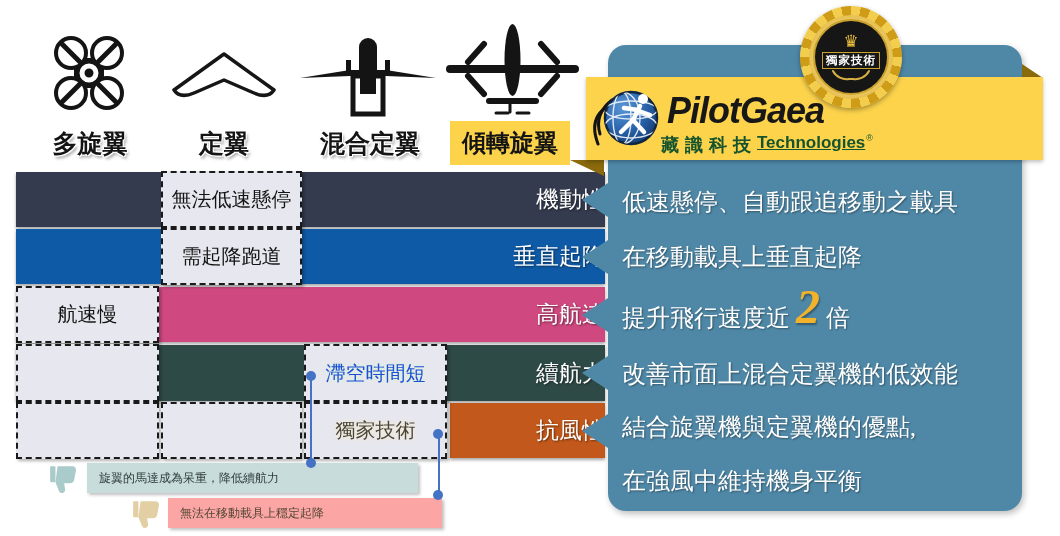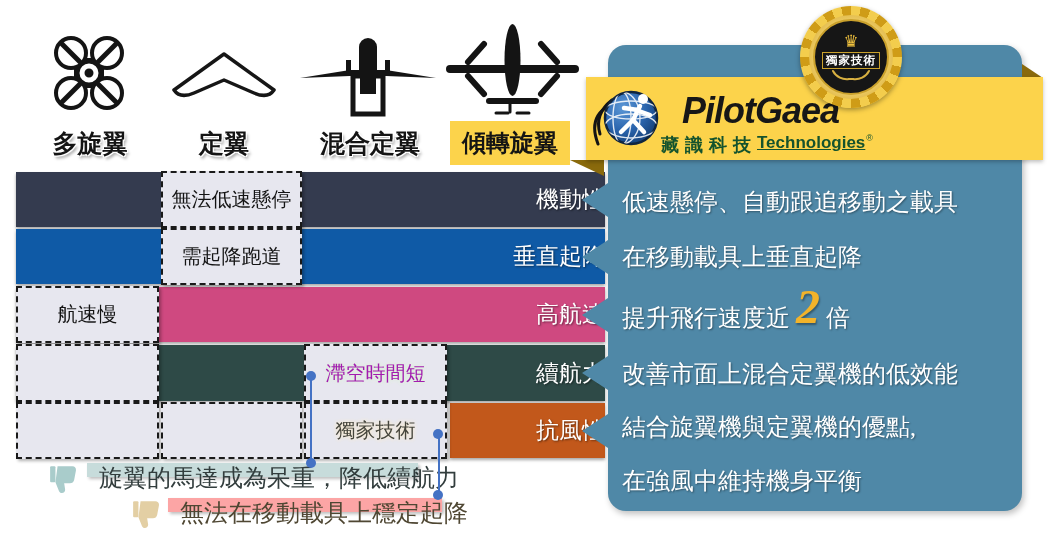--- a/index.html
+++ b/index.html
@@ -18,41 +18,41 @@
   .rowbar.r1{top:172px;height:55px;background:#343b4f;}
   .rowbar.r2{top:229px;height:55px;background:#0f5aa6;}
   .rowbar.r3{top:287px;height:55px;background:#cf4980;}
   .rowbar.r4{top:345px;height:56px;background:#2e4a47;}
   .rowbar.r5{left:450px;width:155px;top:403px;height:55px;background:#c2581b;}
   .rowlabel{left:450px;width:155px;color:#fff;font-size:23px;text-align:right;z-index:2;
     text-shadow:1px 1px 2px rgba(0,0,0,.5);}
   .cellbox{background:#e7e7ef;border:2px dashed #1a1a1a;box-sizing:border-box;z-index:2;
     display:flex;align-items:center;justify-content:center;font-size:20px;color:#141414;
     box-shadow:2px 2px 3px rgba(0,0,0,.3);}
-  .cellbox.green-text{color:#a21caf;text-shadow:0 0 4px #dcf2d6,0 0 4px #dcf2d6;}
+  .cellbox.green-text{color:#1d4ed8;text-shadow:0 0 4px #dcf2d6,0 0 4px #dcf2d6;}
   .cellbox.cream-glow{color:#45453c;text-shadow:0 0 4px #f7ead0,0 0 4px #f7ead0;}
   .row-arrow{width:0;height:0;border-top:17px solid transparent;border-bottom:17px solid transparent;
     border-right:26px solid #4f88a7;left:582px;z-index:3;}
 
   
   .panel{left:608px;top:45px;width:414px;height:466px;background:#4f88a7;border-radius:18px;z-index:1;
     box-shadow:2px 3px 6px rgba(0,0,0,.25);}
   .panel-line{left:622px;width:396px;color:#fff;font-size:24px;z-index:2;
     font-family:"Liberation Serif","DejaVu Serif",serif;text-shadow:1px 1px 2px rgba(0,0,0,.4);}
   .speed-line{display:flex;align-items:flex-end;height:52px;}
   .big-num{font-size:48px;font-style:italic;font-weight:bold;color:#f2b32a;padding:0 6px;
     font-family:"Liberation Serif","DejaVu Serif",serif;text-shadow:1px 2px 2px rgba(0,0,0,.35);}
 
   
   .banner{left:586px;top:77px;width:457px;height:83px;background:#fcd34b;z-index:4;
     box-shadow:0 2px 4px rgba(0,0,0,.25);}
   .fold{background:#8a6a0c;z-index:3;}
   .fold-left{left:570px;top:160px;width:34px;height:16px;clip-path:polygon(0 0,100% 0,100% 100%);}
   .fold-right{left:1022px;top:64px;width:21px;height:14px;clip-path:polygon(0 0,100% 100%,0 100%);}
-  .brand-name{left:682px;top:90px;font-size:36px;font-weight:bold;font-style:italic;color:#171717;
+  .brand-name{left:667px;top:90px;font-size:36px;font-weight:bold;font-style:italic;color:#171717;
     letter-spacing:-1px;z-index:5;text-align:center;}
   .brand-sub{left:661px;top:133px;z-index:5;color:#14532d;display:flex;align-items:flex-start;}
   .brand-sub-zh{font-size:18px;font-weight:bold;letter-spacing:6px;}
   .brand-sub-en{font-size:17px;font-weight:bold;text-decoration:underline;}
   .brand-reg{font-size:9px;margin-left:1px;}
 
   
   .badge{left:800px;top:6px;width:102px;height:102px;z-index:6;}
   .badge-burst{position:absolute;inset:0;border-radius:50%;
     background:repeating-conic-gradient(#f3cd4d 0 11.25deg,#cf9c17 11.25deg 22.5deg);
@@ -60,21 +60,21 @@
   .badge-ring{position:absolute;inset:9px;border-radius:50%;
     background:radial-gradient(circle,#f8e08a 40%,#d3a01c 100%);}
   .badge-core{position:absolute;inset:13px;border-radius:50%;background:#161616;
     border:2px solid #caa12c;box-sizing:border-box;display:flex;flex-direction:column;
     align-items:center;justify-content:center;}
   .badge-crown{color:#f0c23e;font-size:17px;line-height:1;}
   .badge-label{color:#fff;font-size:11.5px;font-weight:bold;border:1px solid #caa12c;
     border-radius:0;padding:0 3px;margin-top:2px;letter-spacing:1px;white-space:nowrap;}
 
   
-  .footnote{font-size:24px;line-height:30px;height:14px;box-sizing:border-box;padding:0 12px;
+  .footnote{font-size:12px;line-height:30px;height:30px;box-sizing:border-box;padding:0 12px;
     z-index:4;box-shadow:2px 2px 3px rgba(0,0,0,.25);white-space:nowrap;}
   .footnote.teal{left:87px;top:463px;width:331px;background:#c7dcdb;color:#323d3d;}
   .footnote.tan{left:168px;top:498px;width:274px;background:#fca5a5;color:#4f4733;}
 
   
   .connector{width:2px;background:#4472c4;z-index:5;}
   .dot{width:10px;height:10px;border-radius:50%;background:#4472c4;z-index:5;}
 </style>
 </head>
 <body>

